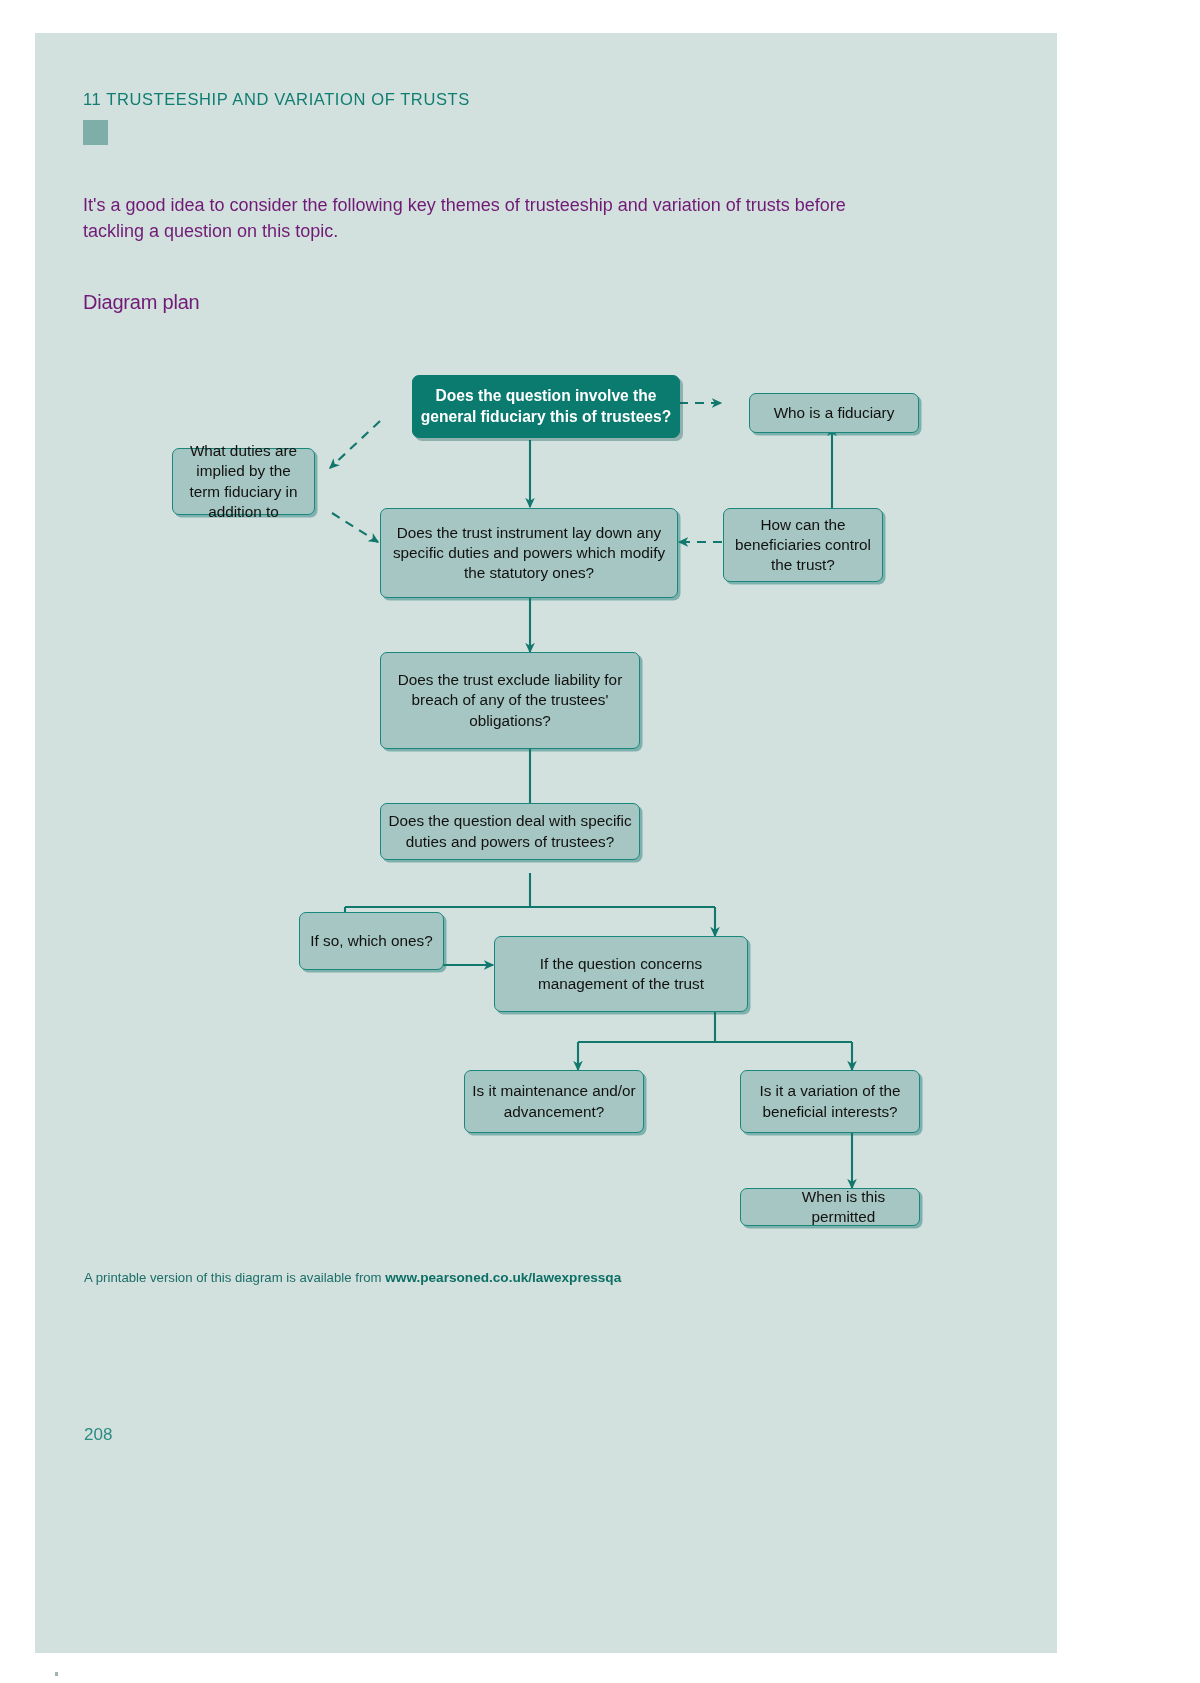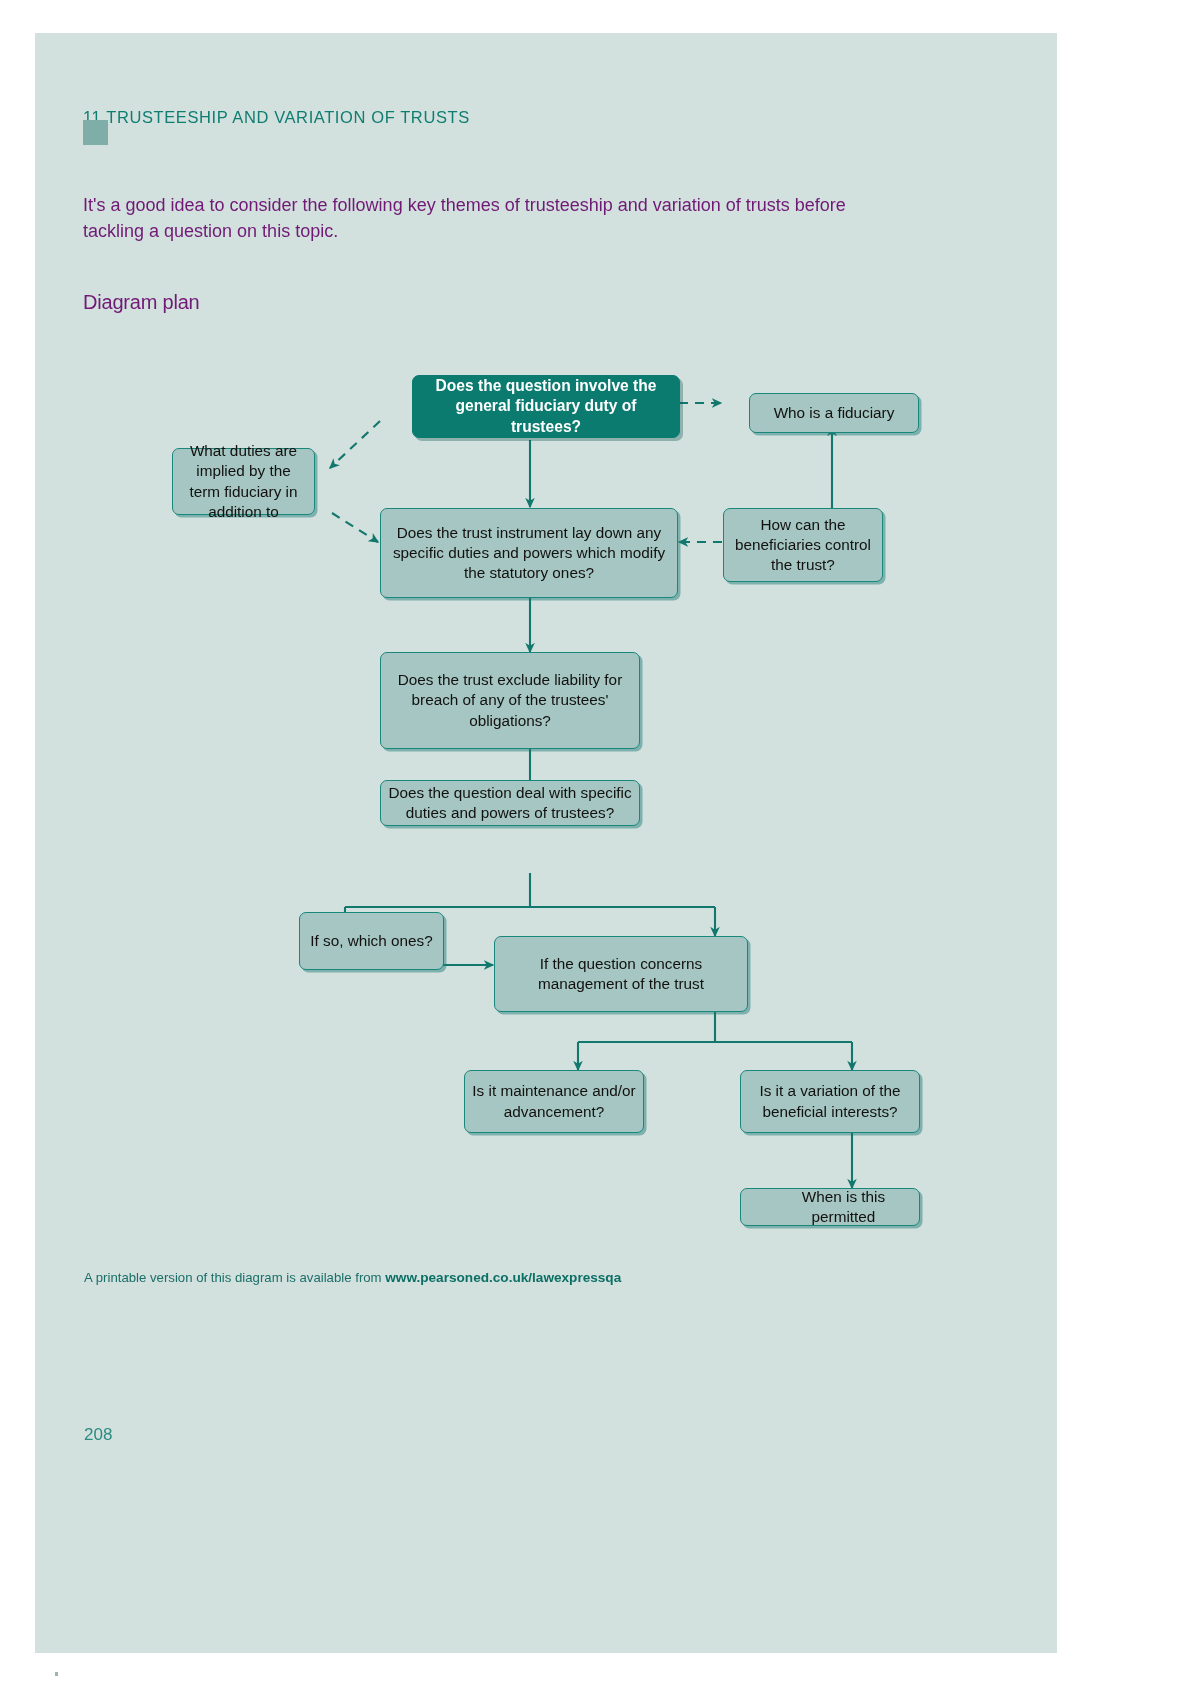--- a/index.html
+++ b/index.html
@@ -37,21 +37,20 @@
 
   
   .chapter-line {
     position: absolute;
     left: 83px;
     top: 90px;
     font-size: 16.5px;
     letter-spacing: 0.6px;
     color: #0f7d71;
     white-space: nowrap;
-    margin-top: 18px;
   }
   .title-row {
     position: absolute;
     left: 83px;
     top: 120px;
     display: flex;
     align-items: center;
   }
   .title-square {
     width: 25px;
@@ -201,21 +200,21 @@
       <path d="M 578,1042 L 852,1042"></path>
       <path d="M 578,1042 L 578,1070" marker-end="url(#arrow)"></path>
       <path d="M 852,1042 L 852,1070" marker-end="url(#arrow)"></path>
 
       <path d="M 852,1133 L 852,1188" marker-end="url(#arrow)"></path>
 
     </g>
   </svg>
 
   <div class="node primary" style="left:412px; top:375px; width:268px; height:63px;">
-    <span>Does the question involve the general fiduciary duty of trustees?</span>
+    <span>Does the question involve the general fiduciary this of trustees?</span>
   </div>
 
   <div class="node" style="left:749px; top:393px; width:170px; height:40px;">
     <span>Who is a fiduciary</span>
   </div>
 
   <div class="node" style="left:172px; top:448px; width:143px; height:67px;">
     <span>What duties are implied by the term fiduciary in addition to</span>
   </div>
 
@@ -224,21 +223,21 @@
   </div>
 
   <div class="node" style="left:723px; top:508px; width:160px; height:74px;">
     <span>How can the beneficiaries control the trust?</span>
   </div>
 
   <div class="node" style="left:380px; top:652px; width:260px; height:97px;">
     <span>Does the trust exclude liability for breach of any of the trustees' obligations?</span>
   </div>
 
-  <div class="node" style="left:380px; top:780px; width:260px; height:46px;">
+  <div class="node" style="left:380px; top:803px; width:260px; height:57px;">
     <span>Does the question deal with specific duties and powers of trustees?</span>
   </div>
 
   <div class="node" style="left:299px; top:912px; width:145px; height:58px;">
     <span>If so, which ones?</span>
   </div>
 
   <div class="node" style="left:494px; top:936px; width:254px; height:76px;">
     <span>If the question concerns management of the trust</span>
   </div>

